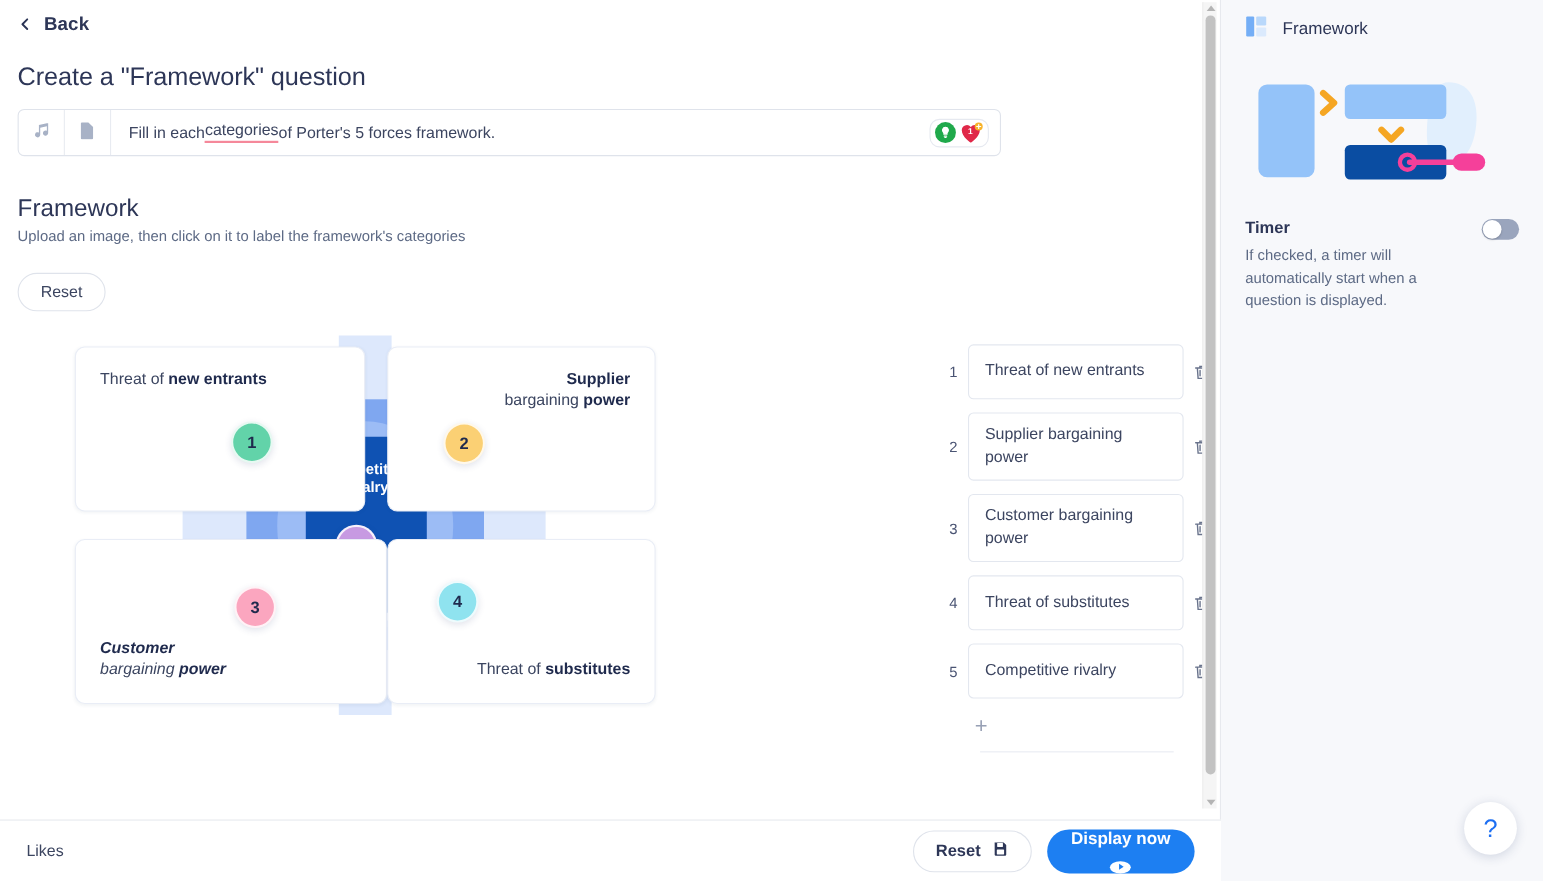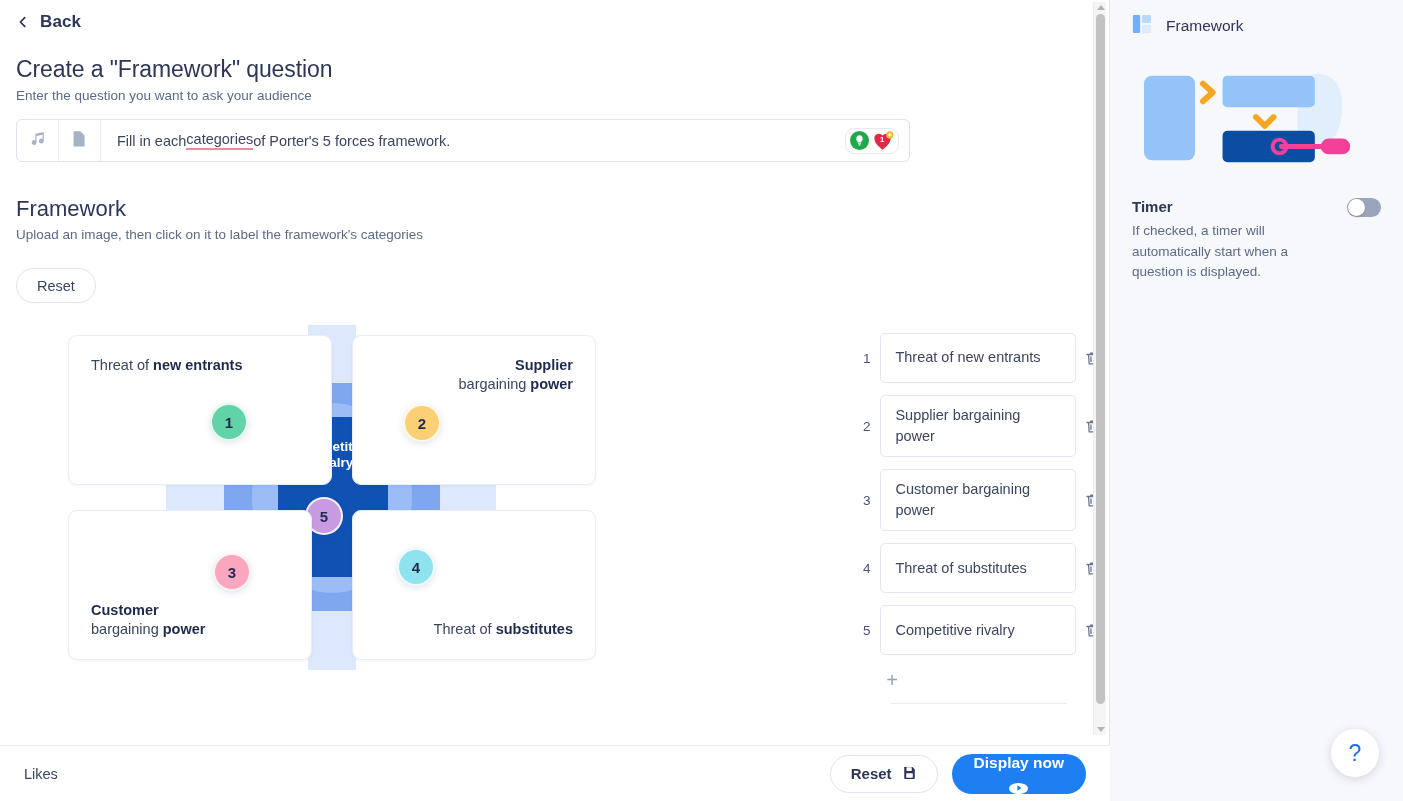--- a/index.html
+++ b/index.html
@@ -104,21 +104,21 @@
   .quad {
     position: absolute;
     background: #fff;
     border: 1px solid #e9edf6;
     border-radius: 9px;
     box-shadow: 0 1px 3px rgba(40,60,110,.06);
     padding: 20px 22px;
   }
   .quad.tl { left: 16px;  top: 10px;  width: 264px; height: 150px; }
   .quad.tr { left: 300px; top: 10px;  width: 244px; height: 150px; }
-  .quad.bl { left: 16px;  top: 185px; width: 244px; height: 150px; }
+  .quad.bl { left: 16px;  top: 185px; width: 284px; height: 150px; font-style: italic; }
   .quad.br { left: 300px; top: 185px; width: 244px; height: 150px; }
 
   .q-label { font-size: 14.5px; color: #3b4560; line-height: 1.3; }
   .q-label b { font-weight: 700; color: #1f2a4d; }
   .quad.tr .q-label, .quad.br .q-label { text-align: right; }
   .quad.bl .q-label, .quad.br .q-label { position: absolute; bottom: 20px; }
   .quad.bl .q-label { left: 22px; text-align: left; }
   .quad.br .q-label { right: 22px; text-align: right; }
 
   
@@ -296,21 +296,20 @@
         <span class="back-chevron">
           <svg viewBox="0 0 16 16" width="14" height="14" fill="none" stroke="currentColor" stroke-width="2" stroke-linecap="round" stroke-linejoin="round">
               <polyline points="10,3 5,8 10,13"></polyline>
             </svg>
         </span>
         <span class="back-label">Back</span>
       </div>
 
       
       <h1 class="page-title">Create a "Framework" question</h1>
-      <div class="page-sub">Enter the question you want to ask your audience</div>
 
       
       <div class="q-row">
         <div class="q-icon-btn">
           <span>
             <svg viewBox="0 0 20 20" width="17" height="17" fill="currentColor">
                 <path d="M16 2.5 7.5 4.3v8.0a2.8 2.8 0 1 0 1.4 2.4V7.2L16 5.7v4.8a2.8 2.8 0 1 0 1.4 2.4V2.5z"></path>
               </svg>
           </span>
         </div>

